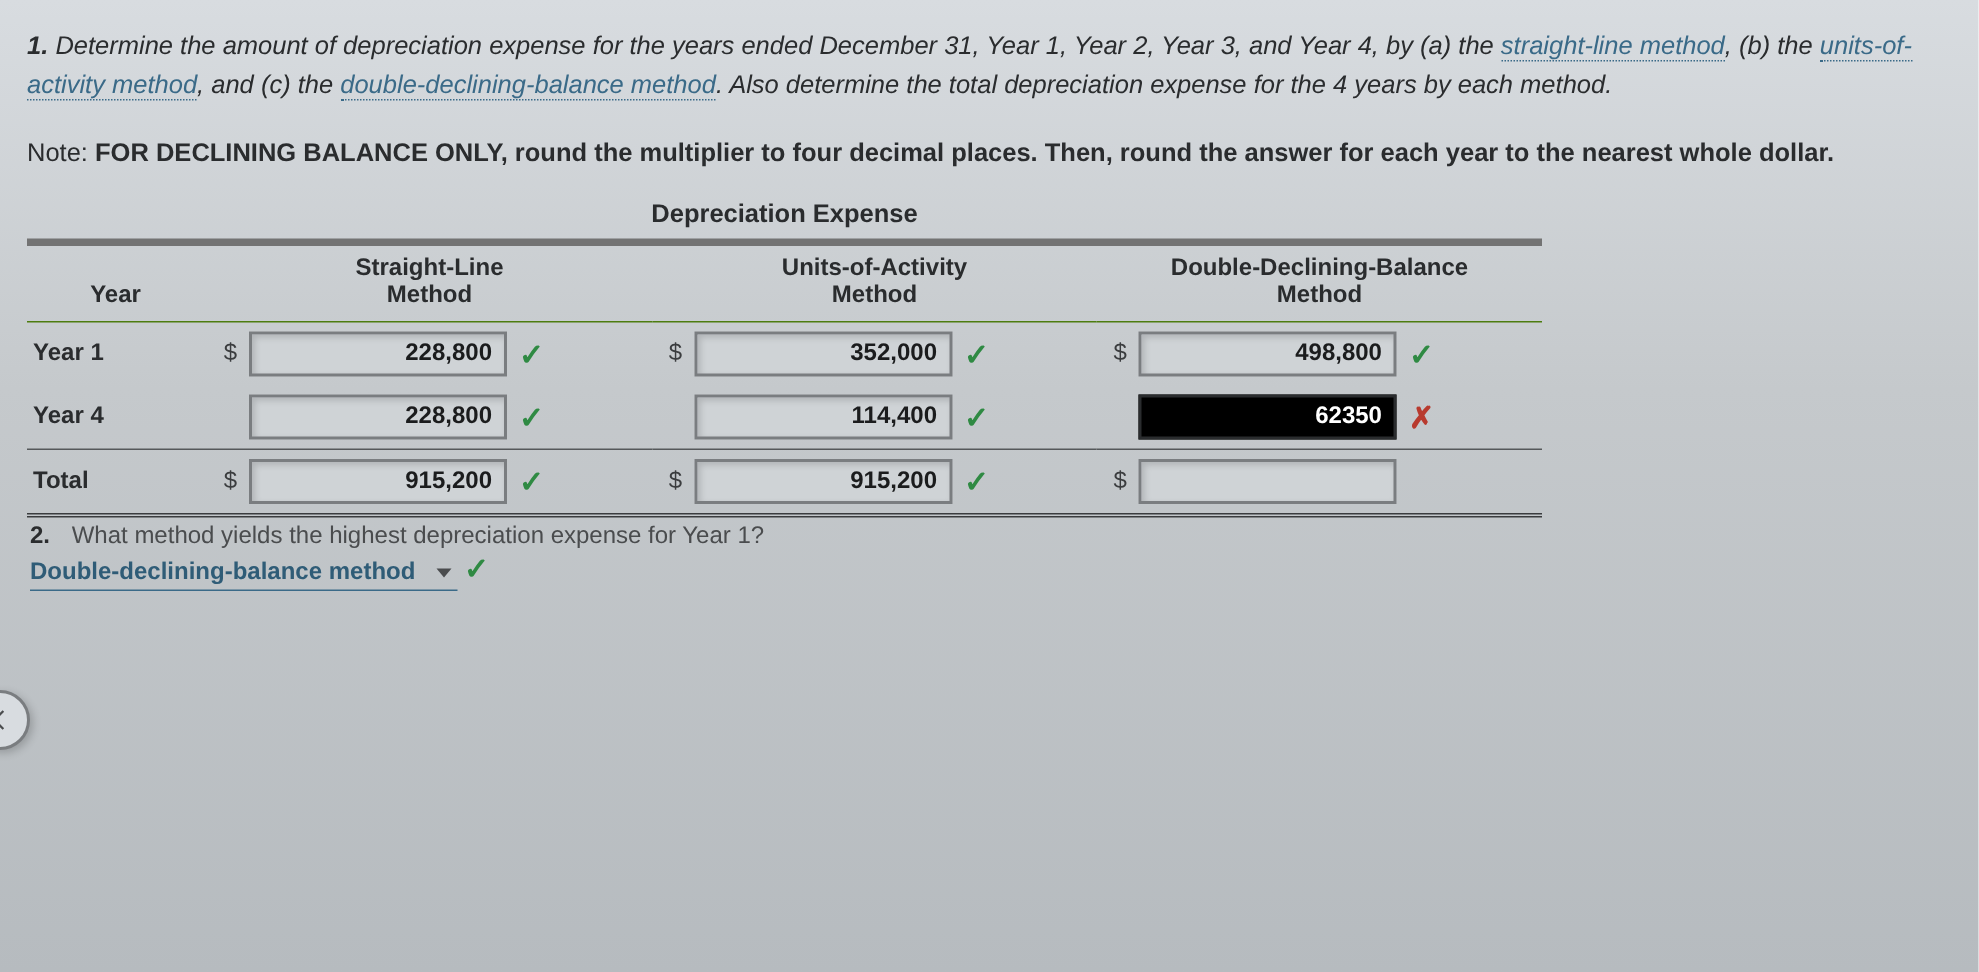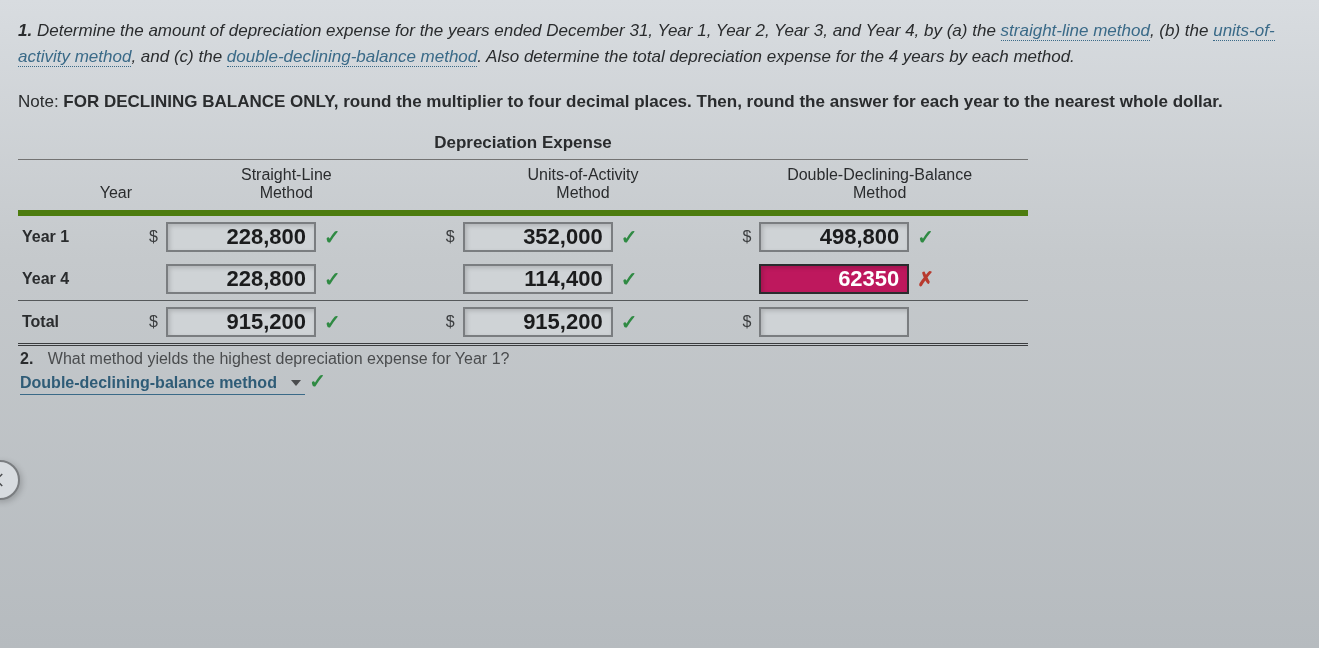--- a/index.html
+++ b/index.html
@@ -17,63 +17,63 @@
   .instructions { font-size: 17px; line-height: 1.55; margin-bottom: 18px; font-style: italic; }
   .link { color: #3a6a88; border-bottom: 1px dotted #3a6a88; }
   .note { font-size: 17px; font-weight: bold; line-height: 1.55; margin-bottom: 14px; color:#2a2c2e;}
   .note-prefix { font-weight: normal; }
   .table-wrap { width: 1010px; }
   .sup-title {
     text-align: center;
     font-weight: bold;
     font-size: 17px;
     padding: 4px 0 6px 0;
-    border-bottom: 1px solid #737373;
+    border-bottom: 5px solid #737373;
   }
   table.dep {
     width: 100%;
     border-collapse: collapse;
   }
   table.dep th {
-    font-weight: normal;
+    font-weight: bold;
     font-size: 16px;
     padding: 6px 6px 8px 6px;
-    border-bottom: 6px solid #4d7c0f;
+    border-bottom: 1px solid #4d7c0f;
     vertical-align: bottom;
   }
-  table.dep th.year-col { text-align: right; width: 120px; padding-left: 4px;}
+  table.dep th.year-col { text-align: center; width: 120px; padding-left: 4px;}
   table.dep td {
     padding: 6px 6px;
     font-size: 16px;
     vertical-align: middle;
   }
   table.dep td.row-label { padding-left: 4px; font-weight: bold; }
   table.dep tr.total-row td { border-top: 1px solid #55585a; }
   .bottom-dbl { border-top: 3px double #3a3c3e; height:0; }
   .cell {
     display: flex;
     align-items: center;
     gap: 8px;
   }
   .dollar { color:#3b3d3f; font-size:16px; width:14px; text-align:right; display:inline-block;}
   .inp {
-    width: 150px;
+    width: 172px;
     height: 30px;
     border: 2px solid #7a7d80;
     background: #cfd3d6;
     color: #1b1c1d;
     font-family: Verdana, Arial, sans-serif;
-    font-size: 22px;
+    font-size: 16px;
     font-weight: bold;
     text-align: right;
     padding: 2px 8px;
     box-shadow: inset 2px 2px 4px rgba(0,0,0,0.15);
   }
   .inp.selected {
-    background: #be185d;
+    background: #000000;
     color: #fff;
     border: 2px solid #2a2c2e;
   }
   .mark { font-size: 20px; font-weight: bold; width:20px; }
   .mark.correct { color: #2f8a43; }
   .mark.wrong { color: #b83a2e; }
   .spacer { display:inline-block; width:14px; }
   .q2 { margin-top: 4px; font-size: 16px; color:#4a4c4e; padding-left: 2px;}
   .q2-num { font-weight: bold; color:#2a2c2e; margin-right:10px;}
   .dropdown {

